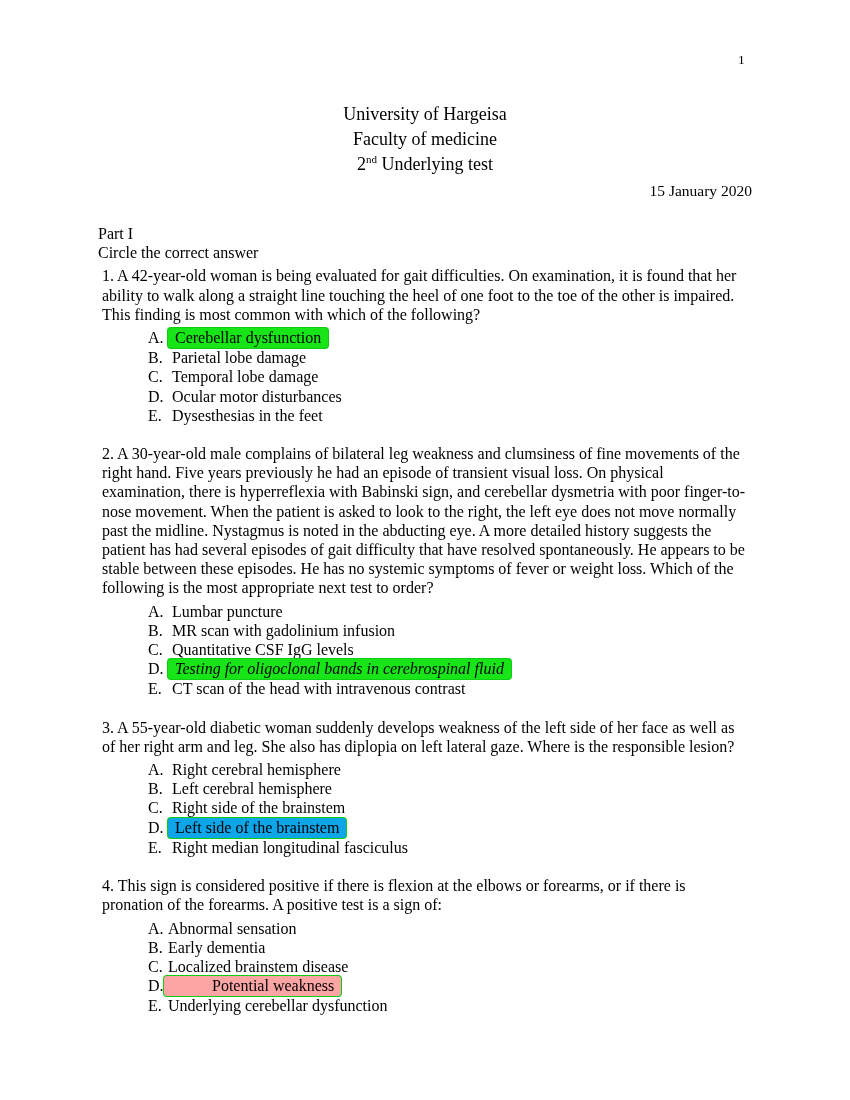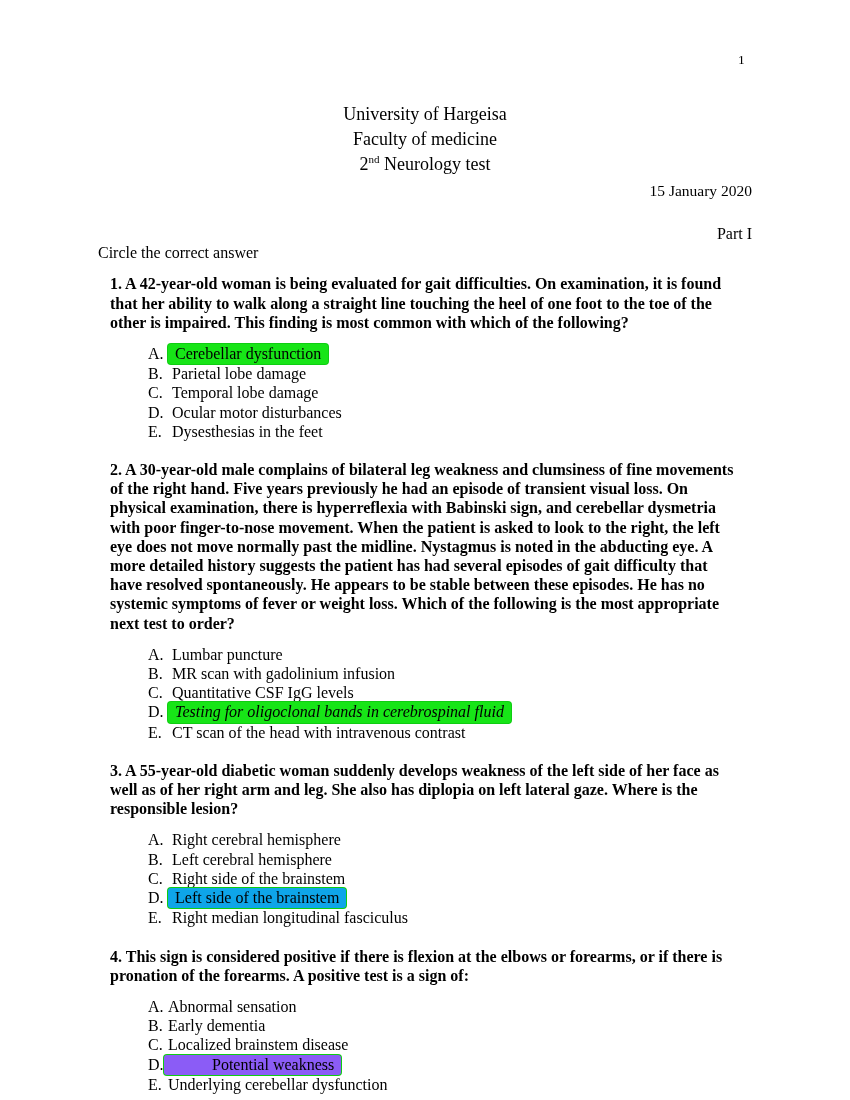--- a/index.html
+++ b/index.html
@@ -48,36 +48,34 @@
   .date-line {
     text-align: right;
     font-size: 15.5px;
     line-height: 19px;
     margin-top: 4px;
   }
   .part-heading {
     margin-top: 24px;
     font-size: 16px;
     line-height: 19.2px;
-    text-align: right;
   }
   .instruction-heading {
     font-size: 16px;
     line-height: 19.2px;
   }
   .question {
     font-size: 16px;
     line-height: 19.2px;
   }
   .question + .question {
     margin-top: 19px;
   }
   .q-text {
-    margin: 12px;
-    font-weight: bold;
+    margin: 4px;
   }
   .options {
     margin-left: 50px;
   }
   .option-row {
     line-height: 19.2px;
     white-space: nowrap;
   }
   .opt-letter {
     display: inline-block;
@@ -101,21 +99,21 @@
 <div class="page">
 
   <div class="page-number">1</div>
 
   <div class="content">
 
     <div class="title-block">
       <span class="title-line">University of Hargeisa</span>
       <span class="title-line">Faculty of medicine</span>
       <span class="title-line"><span>2</span><span class="sup">nd</span>
-        <span>Neurology test</span></span>
+        <span>Underlying test</span></span>
     </div>
 
     <div class="date-line">15 January 2020</div>
 
     <div class="part-heading">Part I</div>
     <div class="instruction-heading">Circle the correct answer</div>
 
     <div class="question">
       <p class="q-text">1. A 42-year-old woman is being evaluated for gait difficulties. On examination, it is found that her ability to walk along a straight line touching the heel of one foot to the toe of the other is impaired. This finding is most common with which of the following?</p>
       <div class="options">
@@ -148,19 +146,19 @@
         <div class="option-row"><span class="opt-letter">E.</span><span>Right median longitudinal fasciculus</span></div>
       </div>
     </div>
 
     <div class="question">
       <p class="q-text">4. This sign is considered positive if there is flexion at the elbows or forearms, or if there is pronation of the forearms. A positive test is a sign of:</p>
       <div class="options tight">
         <div class="option-row"><span class="opt-letter">A.</span><span>Abnormal sensation</span></div>
         <div class="option-row"><span class="opt-letter">B.</span><span>Early dementia</span></div>
         <div class="option-row"><span class="opt-letter">C.</span><span>Localized brainstem disease</span></div>
-        <div class="option-row"><span class="opt-letter">D.</span><span class="hl" style="background-color: #8b5cf6; padding-left: 48px;">Potential weakness</span></div>
+        <div class="option-row"><span class="opt-letter">D.</span><span class="hl" style="background-color: #fca5a5; padding-left: 48px;">Potential weakness</span></div>
         <div class="option-row"><span class="opt-letter">E.</span><span>Underlying cerebellar dysfunction</span></div>
       </div>
     </div>
 
   </div>
 </div>
 
 </body></html>

